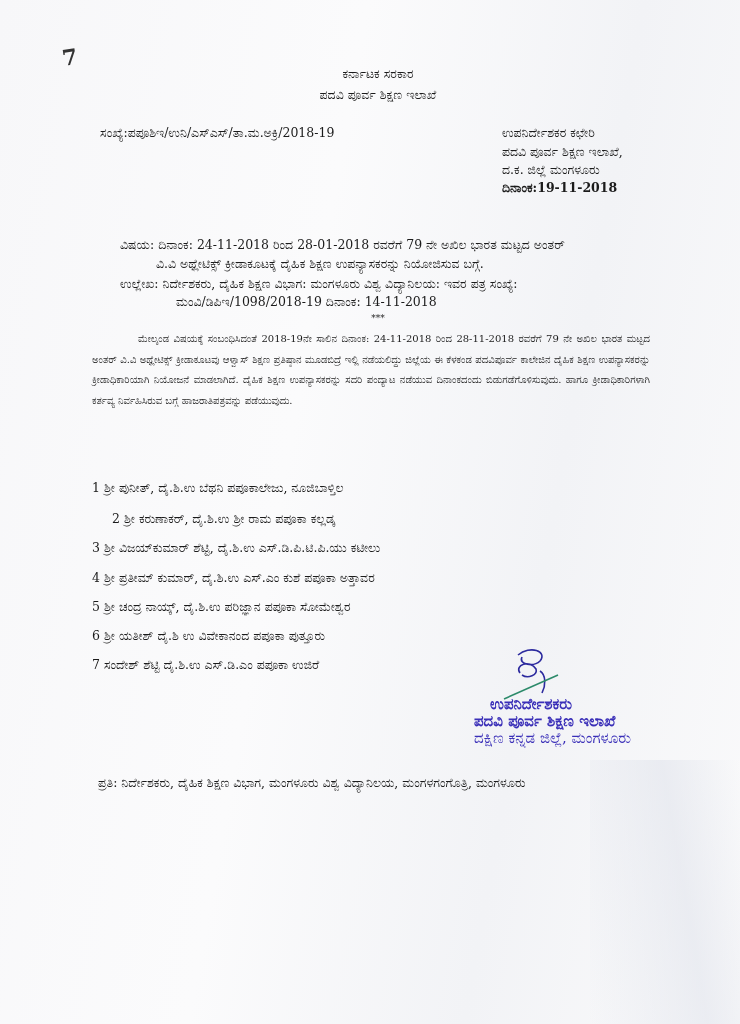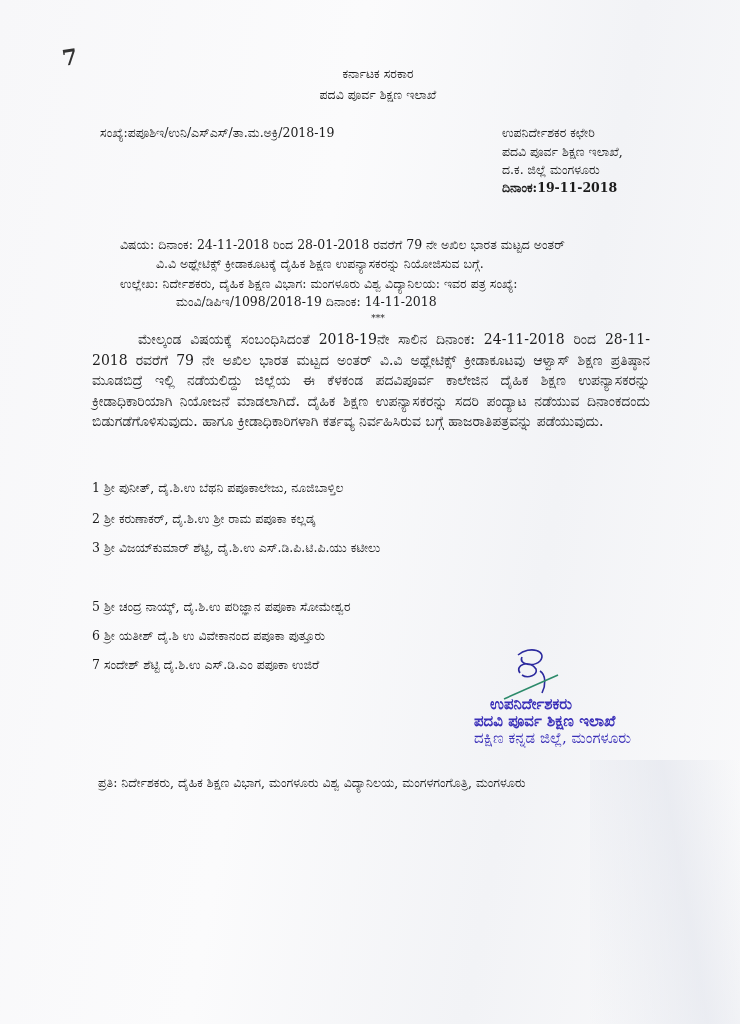--- a/index.html
+++ b/index.html
@@ -9,21 +9,21 @@
     font-family: "DejaVu Serif", serif; color:#1b1b1b;
   }
   .page { position:absolute; left:0; top:0; width:740px; height:1024px; }
   .shade { position:absolute; right:0; top:760px; width:150px; height:264px;
     background: linear-gradient(80deg, rgba(230,232,238,0) 0%, rgba(225,228,236,0.6) 60%, rgba(240,241,245,0) 100%); }
   .mark { position:absolute; left:62px; top:44px; font-size:22px; font-weight:bold; color:#333; transform:rotate(-8deg); }
   .center { position:absolute; left:0; width:740px; text-align:center; }
   .t { font-size:12.5px;margin-left:8px; }
   .b { font-weight:bold; }
   .abs { position:absolute; white-space:nowrap; }
-  .para { position:absolute; left:92px; width:558px; font-size:14px; line-height:20.5px; text-align:justify; }
+  .para { position:absolute; left:92px; width:558px; font-size:10px; line-height:20.5px; text-align:justify; }
   .list-item { position:absolute; left:92px; font-size:12.5px; white-space:nowrap; }
   .seal { position:absolute; left:474px; top:696px; color:#3a2fb8; font-size:15px; font-weight:bold; line-height:17px; }
   .seal div { white-space:nowrap; }
   .sig { position:absolute; left:500px; top:645px; width:60px; height:55px; }
 </style>
 </head>
 <body>
 
 <div class="page">
   <div class="shade"></div>
@@ -43,22 +43,23 @@
   <div class="abs t" style="left:112px; top:237px;">ವಿಷಯ: ದಿನಾಂಕ: 24-11-2018 ರಿಂದ 28-01-2018 ರವರೆಗೆ 79 ನೇ ಅಖಿಲ ಭಾರತ ಮಟ್ಟದ ಅಂತರ್</div>
   <div class="abs t" style="left:148px; top:256px;">ವಿ.ವಿ ಅಥ್ಲೇಟಿಕ್ಸ್ ಕ್ರೀಡಾಕೂಟಕ್ಕೆ  ದೈಹಿಕ ಶಿಕ್ಷಣ ಉಪನ್ಯಾಸಕರನ್ನು ನಿಯೋಜಿಸುವ ಬಗ್ಗೆ.</div>
   <div class="abs t" style="left:112px; top:276px;">ಉಲ್ಲೇಖ: ನಿರ್ದೇಶಕರು, ದೈಹಿಕ ಶಿಕ್ಷಣ ವಿಭಾಗ: ಮಂಗಳೂರು ವಿಶ್ವ ವಿದ್ಯಾನಿಲಯ: ಇವರ ಪತ್ರ ಸಂಖ್ಯೆ:</div>
   <div class="abs t" style="left:168px; top:294px;">ಮಂವಿ/ಡಿಪಿಇ/1098/2018-19 ದಿನಾಂಕ: 14-11-2018</div>
 
   <div class="center t" style="top:313px; font-size:9px;">***</div>
 
   <div class="para" style="top:329px; text-indent:46px;">ಮೇಲ್ಕಂಡ ವಿಷಯಕ್ಕೆ ಸಂಬಂಧಿಸಿದಂತೆ 2018-19ನೇ ಸಾಲಿನ ದಿನಾಂಕ: 24-11-2018 ರಿಂದ 28-11-2018 ರವರೆಗೆ 79 ನೇ ಅಖಿಲ ಭಾರತ ಮಟ್ಟದ ಅಂತರ್ ವಿ.ವಿ ಅಥ್ಲೇಟಿಕ್ಸ್ ಕ್ರೀಡಾಕೂಟವು ಆಳ್ವಾಸ್ ಶಿಕ್ಷಣ ಪ್ರತಿಷ್ಠಾನ ಮೂಡಬಿದ್ರೆ ಇಲ್ಲಿ ನಡೆಯಲಿದ್ದು ಜಿಲ್ಲೆಯ ಈ ಕೆಳಕಂಡ ಪದವಿಪೂರ್ವ ಕಾಲೇಜಿನ ದೈಹಿಕ ಶಿಕ್ಷಣ ಉಪನ್ಯಾಸಕರನ್ನು ಕ್ರೀಡಾಧಿಕಾರಿಯಾಗಿ ನಿಯೋಜನೆ ಮಾಡಲಾಗಿದೆ.  ದೈಹಿಕ ಶಿಕ್ಷಣ ಉಪನ್ಯಾಸಕರನ್ನು ಸದರಿ ಪಂದ್ಯಾಟ ನಡೆಯುವ ದಿನಾಂಕದಂದು ಬಿಡುಗಡೆಗೊಳಿಸುವುದು. ಹಾಗೂ ಕ್ರೀಡಾಧಿಕಾರಿಗಳಾಗಿ ಕರ್ತವ್ಯ ನಿರ್ವಹಿಸಿರುವ ಬಗ್ಗೆ ಹಾಜರಾತಿಪತ್ರವನ್ನು ಪಡೆಯುವುದು.</div>
 
   <div class="list-item" style="top:480px;"><span>1</span> <span>ಶ್ರೀ ಪುನೀತ್, ದೈ.ಶಿ.ಉ ಬೆಥನಿ ಪಪೂಕಾಲೇಜು, ನೂಜಿಬಾಳ್ತಿಲ</span></div>
-  <div class="list-item" style="top:511px;"><span>2</span> <span>ಶ್ರೀ ಕರುಣಾಕರ್, ದೈ.ಶಿ.ಉ ಶ್ರೀ ರಾಮ ಪಪೂಕಾ ಕಲ್ಲಡ್ಕ</span></div>
+  <div class="list-item" style="top:511px;margin-left:20px;"><span>2</span> <span>ಶ್ರೀ ಕರುಣಾಕರ್, ದೈ.ಶಿ.ಉ ಶ್ರೀ ರಾಮ ಪಪೂಕಾ ಕಲ್ಲಡ್ಕ</span></div>
   <div class="list-item" style="top:540px;"><span>3</span> <span>ಶ್ರೀ ವಿಜಯ್‌ಕುಮಾರ್ ಶೆಟ್ಟಿ, ದೈ.ಶಿ.ಉ ಎಸ್.ಡಿ.ಪಿ.ಟಿ.ಪಿ.ಯು ಕಟೀಲು</span></div>
+  <div class="list-item" style="top:570px;"><span>4</span> <span>ಶ್ರೀ ಪ್ರತೀಮ್ ಕುಮಾರ್, ದೈ.ಶಿ.ಉ ಎಸ್.ಎಂ ಕುಶೆ ಪಪೂಕಾ ಅತ್ತಾವರ</span></div>
   <div class="list-item" style="top:599px;"><span>5</span> <span>ಶ್ರೀ ಚಂದ್ರ ನಾಯ್ಕ್, ದೈ.ಶಿ.ಉ ಪರಿಜ್ಞಾನ ಪಪೂಕಾ ಸೋಮೇಶ್ವರ</span></div>
   <div class="list-item" style="top:628px;"><span>6</span> <span>ಶ್ರೀ ಯತೀಶ್ ದೈ.ಶಿ ಉ ವಿವೇಕಾನಂದ ಪಪೂಕಾ ಪುತ್ತೂರು</span></div>
   <div class="list-item" style="top:657px;"><span>7</span> <span>ಸಂದೇಶ್ ಶೆಟ್ಟಿ ದೈ.ಶಿ.ಉ ಎಸ್.ಡಿ.ಎಂ ಪಪೂಕಾ ಉಜಿರೆ</span></div>
 
   <svg class="sig" viewBox="0 0 60 55">
     <path d="M18 10 C30 0,48 6,40 16 C34 22,18 20,22 12 M20 28 C14 20,30 14,36 24 C38 30,28 34,22 30 M40 26 C46 30,46 40,42 48" stroke="#2c2a9e" stroke-width="1.6" fill="none"></path>
     <path d="M4 54 L58 30" stroke="#2c8a6a" stroke-width="1.6" fill="none"></path>
   </svg>
 
   <div class="seal">

